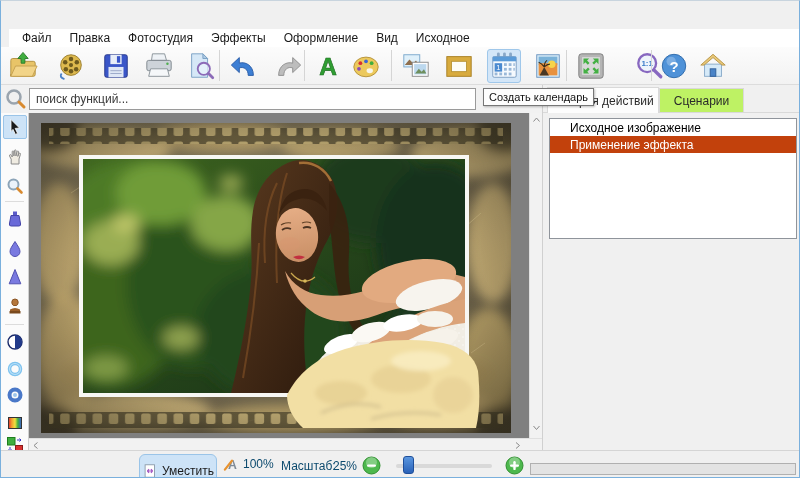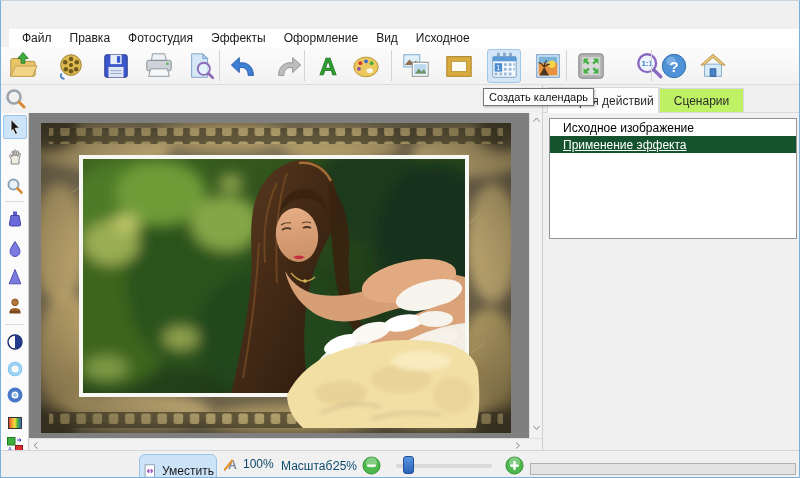--- a/index.html
+++ b/index.html
@@ -40,22 +40,22 @@
   .vscroll{left:528px;top:112px;width:13px;height:325px;background:#f2f2f2;border-left:1px solid #e0e0e0;}
   .hscroll{left:28px;top:437px;width:513px;height:12px;background:#f2f2f2;border-top:1px solid #e0e0e0;}
   .sarrow{position:absolute;color:#8a8a8a;font-size:8px;line-height:8px;}
   
   .rpanel{left:541px;top:84px;width:259px;height:394px;background:#f0f0f0;border-left:1px solid #d0d0d0;}
   .tabline{position:absolute;left:0;top:27px;width:259px;height:1px;background:#d9d9d9;}
   .tab{position:absolute;top:2px;height:26px;font-size:12px;color:#2a2a2a;display:flex;align-items:center;justify-content:center;}
   .tab.active{left:4px;width:112px;background:#fdfdfd;border:1px solid #d9d9d9;border-bottom:none;z-index:2;}
   .tab.inactive{left:116px;width:85px;height:25px;top:3px;background:#bef264;border:1px solid #d9d9d9;}
   .listbox{position:absolute;left:6px;top:33px;width:248px;height:121px;background:#fff;border:1px solid #8f949b;}
-  .litem{height:17px;font-size:12px;color:#000;display:flex;align-items:center;padding-left:13px;}
-  .litem.sel{background:#14532d;color:#fff;text-decoration:underline;}
+  .litem{height:17px;font-size:12px;color:#000;display:flex;align-items:center;padding-left:20px;}
+  .litem.sel{background:#c2410c;color:#fff;}
   
   .statusbar{left:0;top:449px;width:100%;height:29px;background:#f0f0f0;border-top:1px solid #d5d5d5;}
   .fitbtn{position:absolute;left:138px;top:3px;width:78px;height:34px;background:#cde3f7;border:1px solid #9ac4e8;border-radius:6px;
      display:flex;align-items:center;justify-content:center;gap:4px;font-size:12px;color:#1a1a1a;}
   .stxt{position:absolute;top:8px;font-size:12px;color:#0c4a6e;}
   .gbtn{position:absolute;top:5px;width:19px;height:19px;}
   .slider-track{position:absolute;left:395px;top:13px;width:96px;height:4px;background:#d9d9d9;border-radius:2px;}
   .slider-thumb{position:absolute;left:402px;top:5px;width:11px;height:18px;border-radius:3px;
      background:linear-gradient(#5b97e0,#2a62b8);border:1px solid #1f4f9a;}
   .progress{position:absolute;left:529px;top:12px;width:266px;height:12px;background:#e3e3e3;border:1px solid #b0b0b0;}
@@ -237,20 +237,21 @@
         <rect x="13" y="19" width="6" height="8" fill="#4a84c8" stroke="#2f5f9a"></rect>
       </svg>
     </div>
   </div>
 
   <div class="abs searchrow">
     <svg class="abs" style="left:4px;top:3px" width="22" height="22" viewBox="0 0 22 22">
       <circle cx="9" cy="9" r="6.5" fill="none" stroke="#9aa4ae" stroke-width="2.5"></circle>
       <line x1="14" y1="14" x2="19" y2="19" stroke="#d88a30" stroke-width="3" stroke-linecap="round"></line>
     </svg>
+    <input class="search-input" type="text" placeholder="поиск функций..." style="">
   </div>
 
   <div class="abs palette">
     <div class="tool sel" style="top:2px">
       <svg width="18" height="18" viewBox="0 0 18 18">
         <path d="M5 1.5 L13.5 10 L9.2 10.4 L11.6 15.4 L9.4 16.4 L7 11.4 L5 13.4z" fill="#1a1a1a" stroke="#fff" stroke-width=".8"></path>
       </svg>
     </div>
     <div class="tool" style="top:32px">
       <svg width="18" height="18" viewBox="0 0 18 18">

